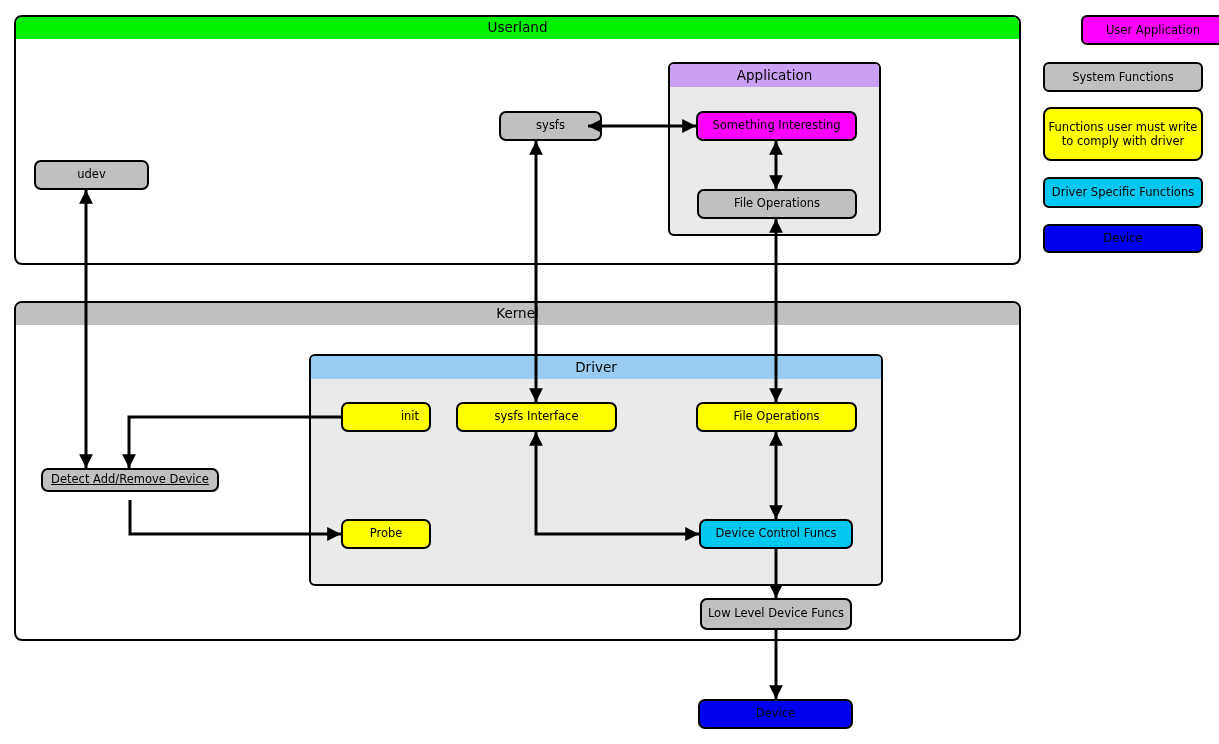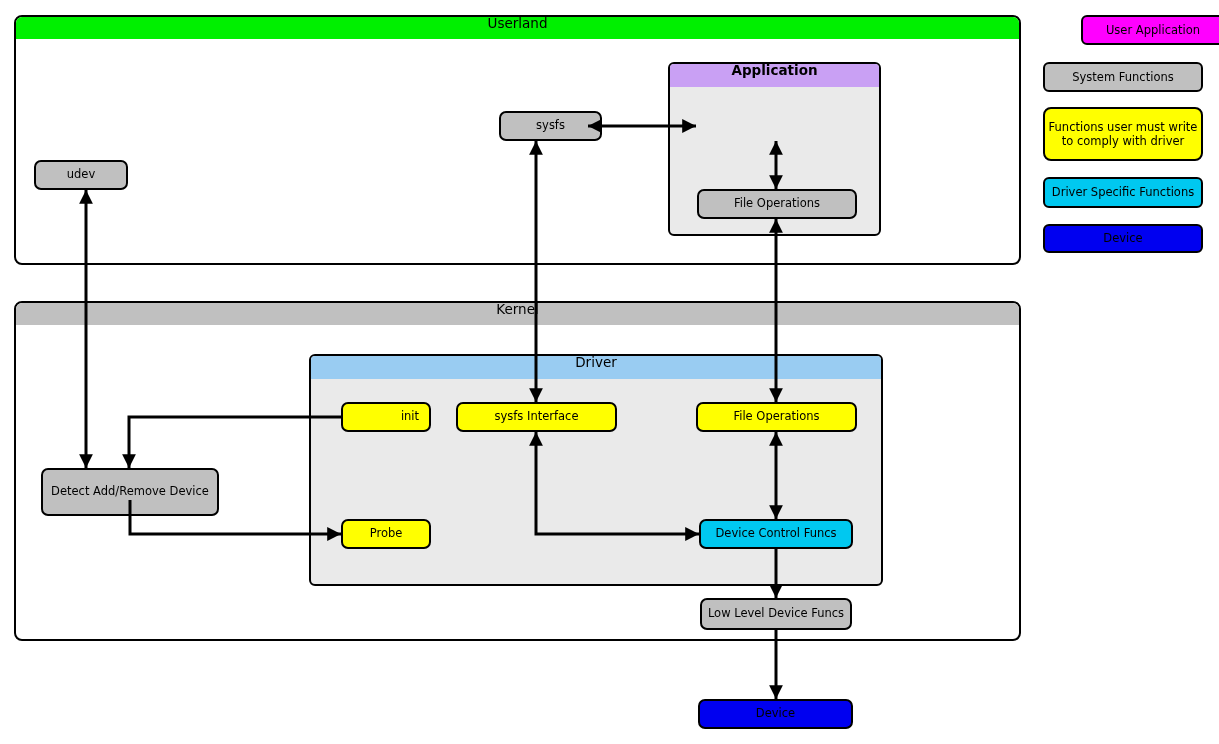--- a/index.html
+++ b/index.html
@@ -3,25 +3,25 @@
 <meta charset="utf-8">
 <style>
   html,body{margin:0;padding:0;background:#fff;}
   body{font-family:"DejaVu Sans","Liberation Sans",sans-serif;color:#000;}
   *{box-sizing:border-box;}
   .canvas{position:relative;width:1219px;height:744px;background:#fff;overflow:hidden;}
 
   
   .container{position:absolute;background:#fff;border:2px solid #000;border-radius:8px;overflow:hidden;}
   .subcontainer{position:absolute;background:#eaeaea;border:2px solid #000;border-radius:6px;overflow:hidden;}
-  .band{width:100%;display:flex;align-items:flex-start;justify-content:center;
+  .band{width:100%;display:flex;align-items:center;justify-content:center;
         font-size:13.5px;line-height:1;}
   .band-green{background:#00f000;height:22px;}
   .band-gray{background:#c0c0c0;height:22px;}
-  .band-purple{background:#c9a0f4;height:23px;font-weight:bold;}
+  .band-purple{background:#c9a0f4;height:23px;}
   .band-blue{background:#99ccf2;height:23px;}
 
   
   .node{position:absolute;display:flex;align-items:center;justify-content:center;
         border:2px solid #000;border-radius:7px;font-size:11.5px;line-height:1.2;
         text-align:center;white-space:nowrap;}
   .fill-gray{background:#c0c0c0;}
   .fill-yellow{background:#ffff00;}
   .fill-magenta{background:#ff00ff;}
   .fill-cyan{background:#00c8f0;}
@@ -59,28 +59,29 @@
       <span>Application</span>
     </div>
   </div>
 
   <div class="subcontainer" style="left:309px;top:354px;width:574px;height:232px;">
     <div class="band band-blue">
       <span>Driver</span>
     </div>
   </div>
 
-  <div class="node fill-gray" style="left:34px;top:160px;width:94px;height:30px;">udev</div>
+  <div class="node fill-gray" style="left:34px;top:160px;width:115px;height:30px;">udev</div>
 
   <div class="node fill-gray" style="left:485px;top:111px;width:103px;height:30px;margin-left:14px;">sysfs</div>
 
+  <div class="node fill-magenta" style="left:696px;top:111px;width:161px;height:30px;">Something Interesting</div>
 
   <div class="node fill-gray" style="left:697px;top:189px;width:160px;height:30px;">File Operations</div>
 
-  <div class="node fill-gray" style="left:41px;top:468px;width:178px;height:48px;">Detect Add/Remove Device</div>
+  <div class="node fill-gray" style="left:41px;top:468px;width:178px;height:24px;text-decoration:underline;">Detect Add/Remove Device</div>
 
   <div class="node fill-yellow" style="left:341px;top:402px;width:90px;height:30px;padding-left:48px;">init</div>
 
   <div class="node fill-yellow" style="left:456px;top:402px;width:161px;height:30px;">sysfs Interface</div>
 
   <div class="node fill-yellow" style="left:696px;top:402px;width:161px;height:30px;">File Operations</div>
 
   <div class="node fill-yellow" style="left:341px;top:519px;width:90px;height:30px;">Probe</div>
 
   <div class="node fill-cyan" style="left:699px;top:519px;width:154px;height:30px;">Device Control Funcs</div>

